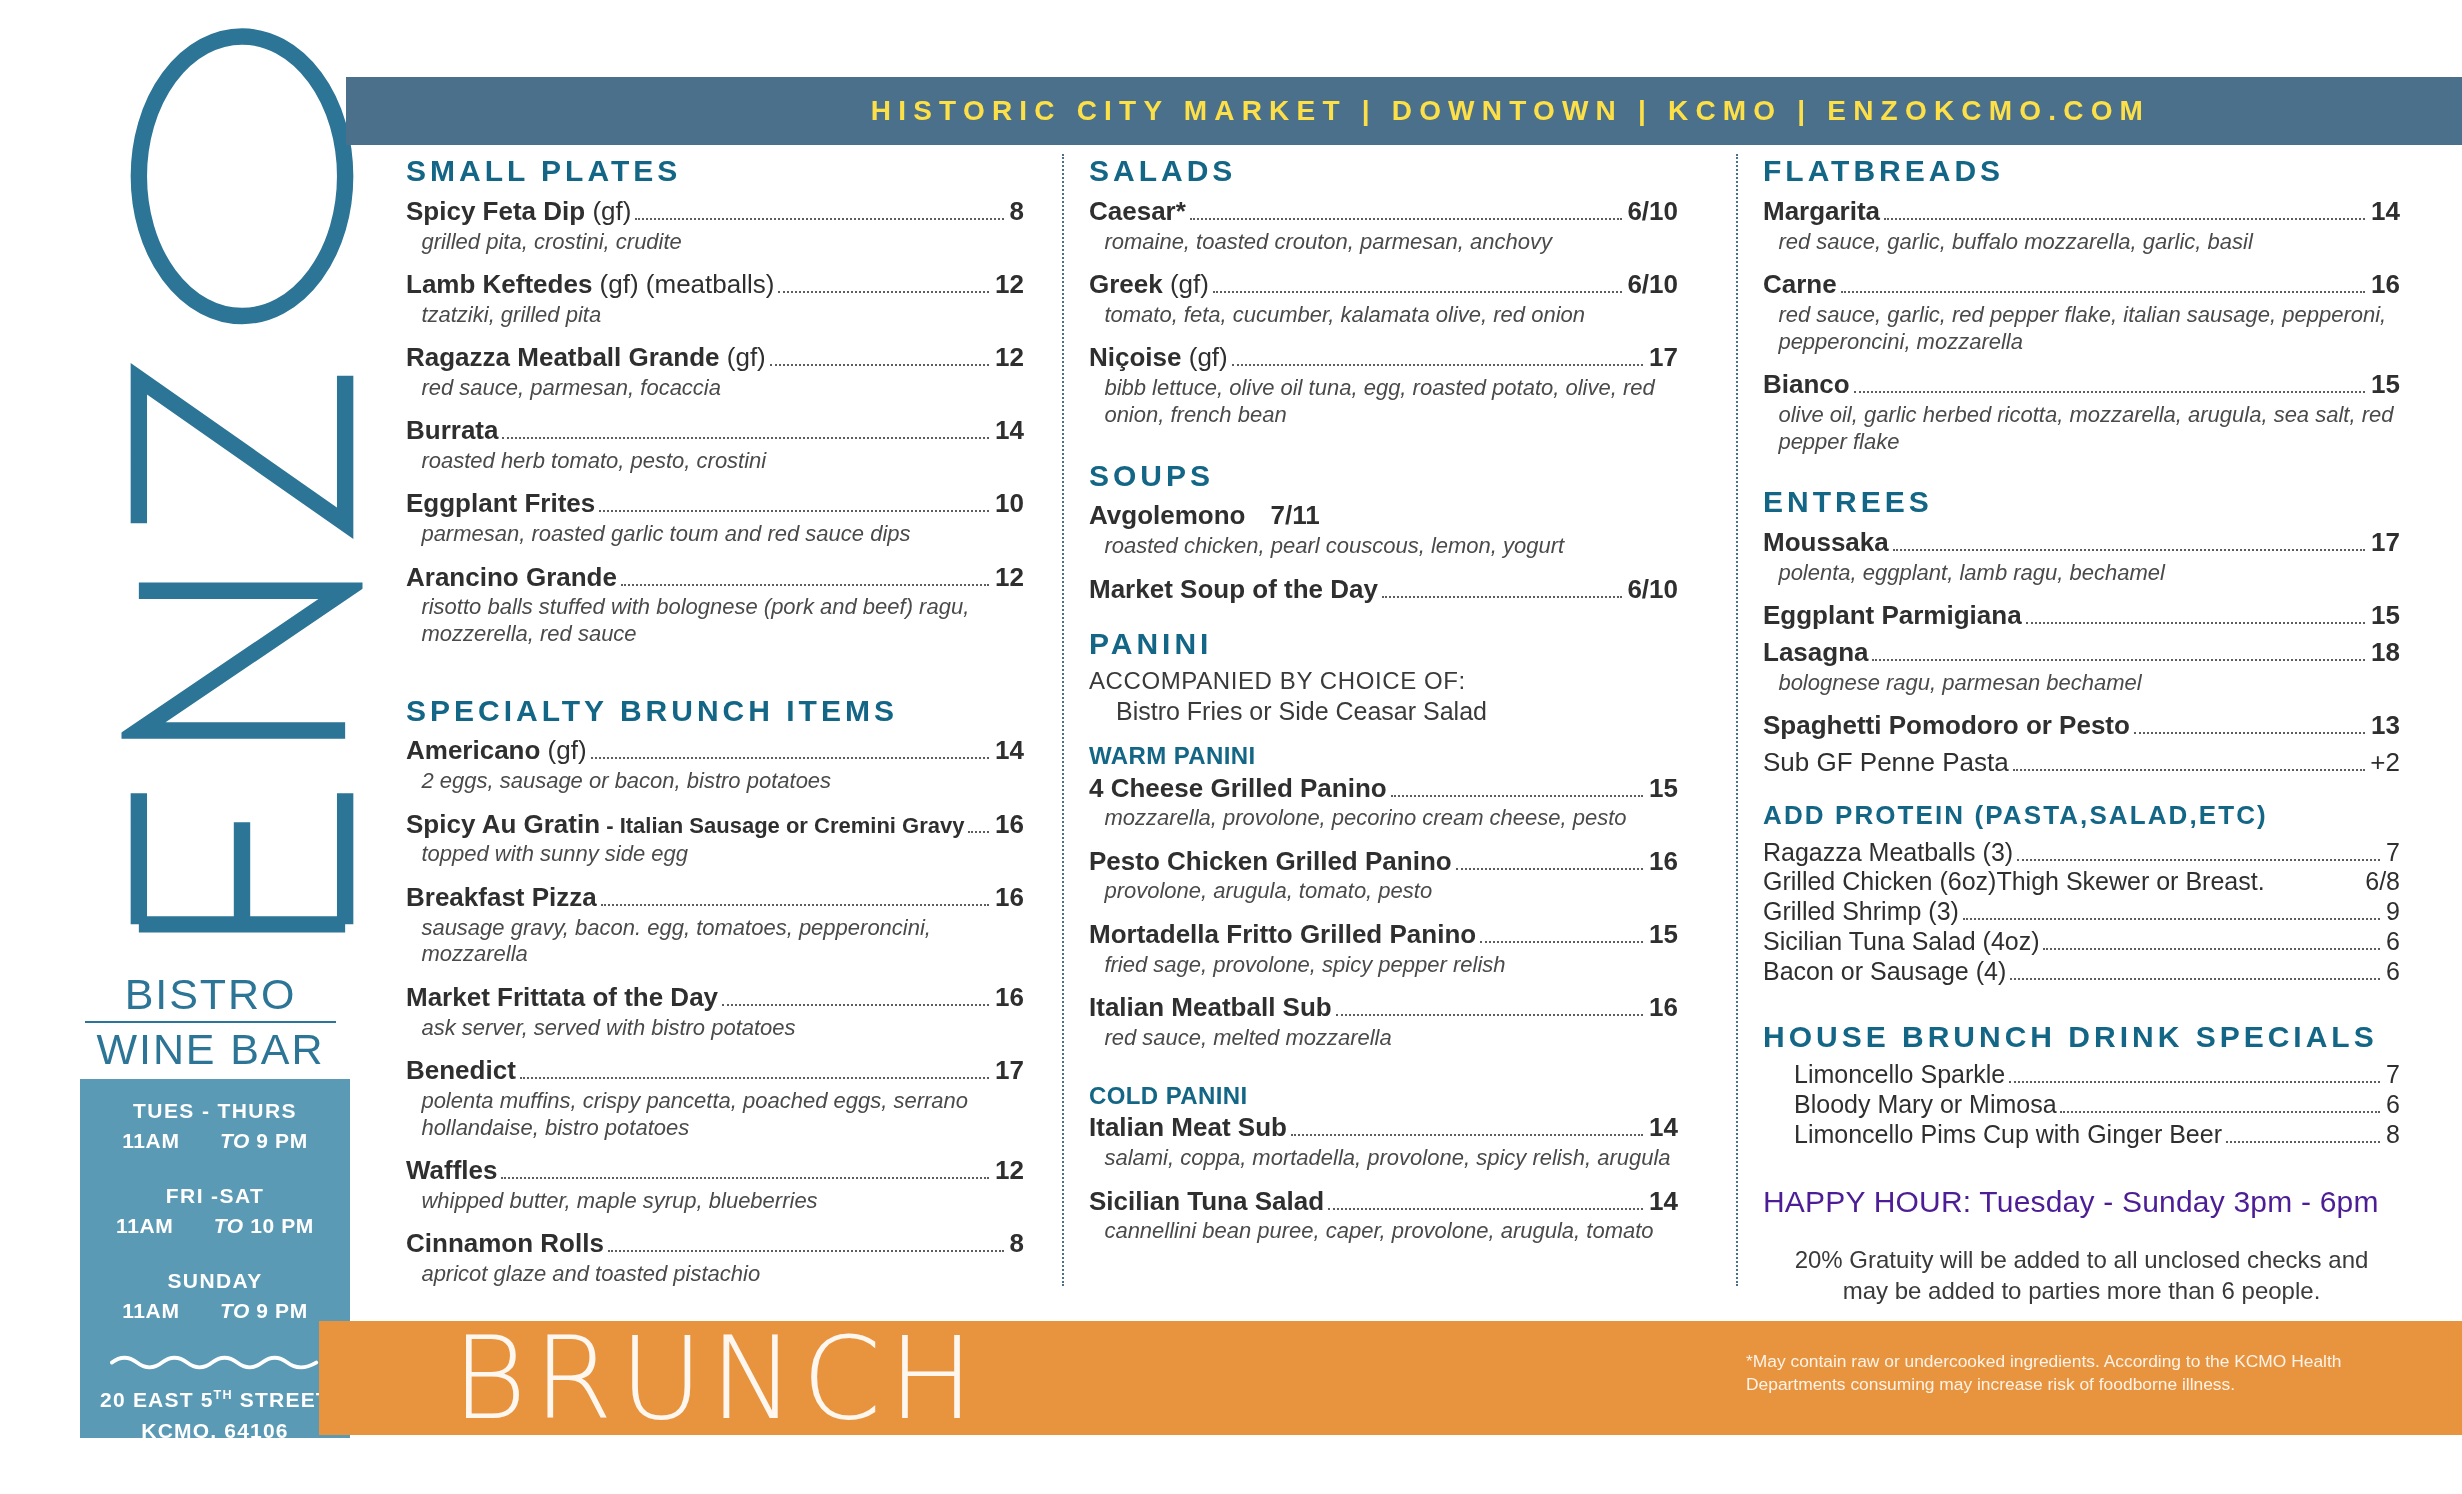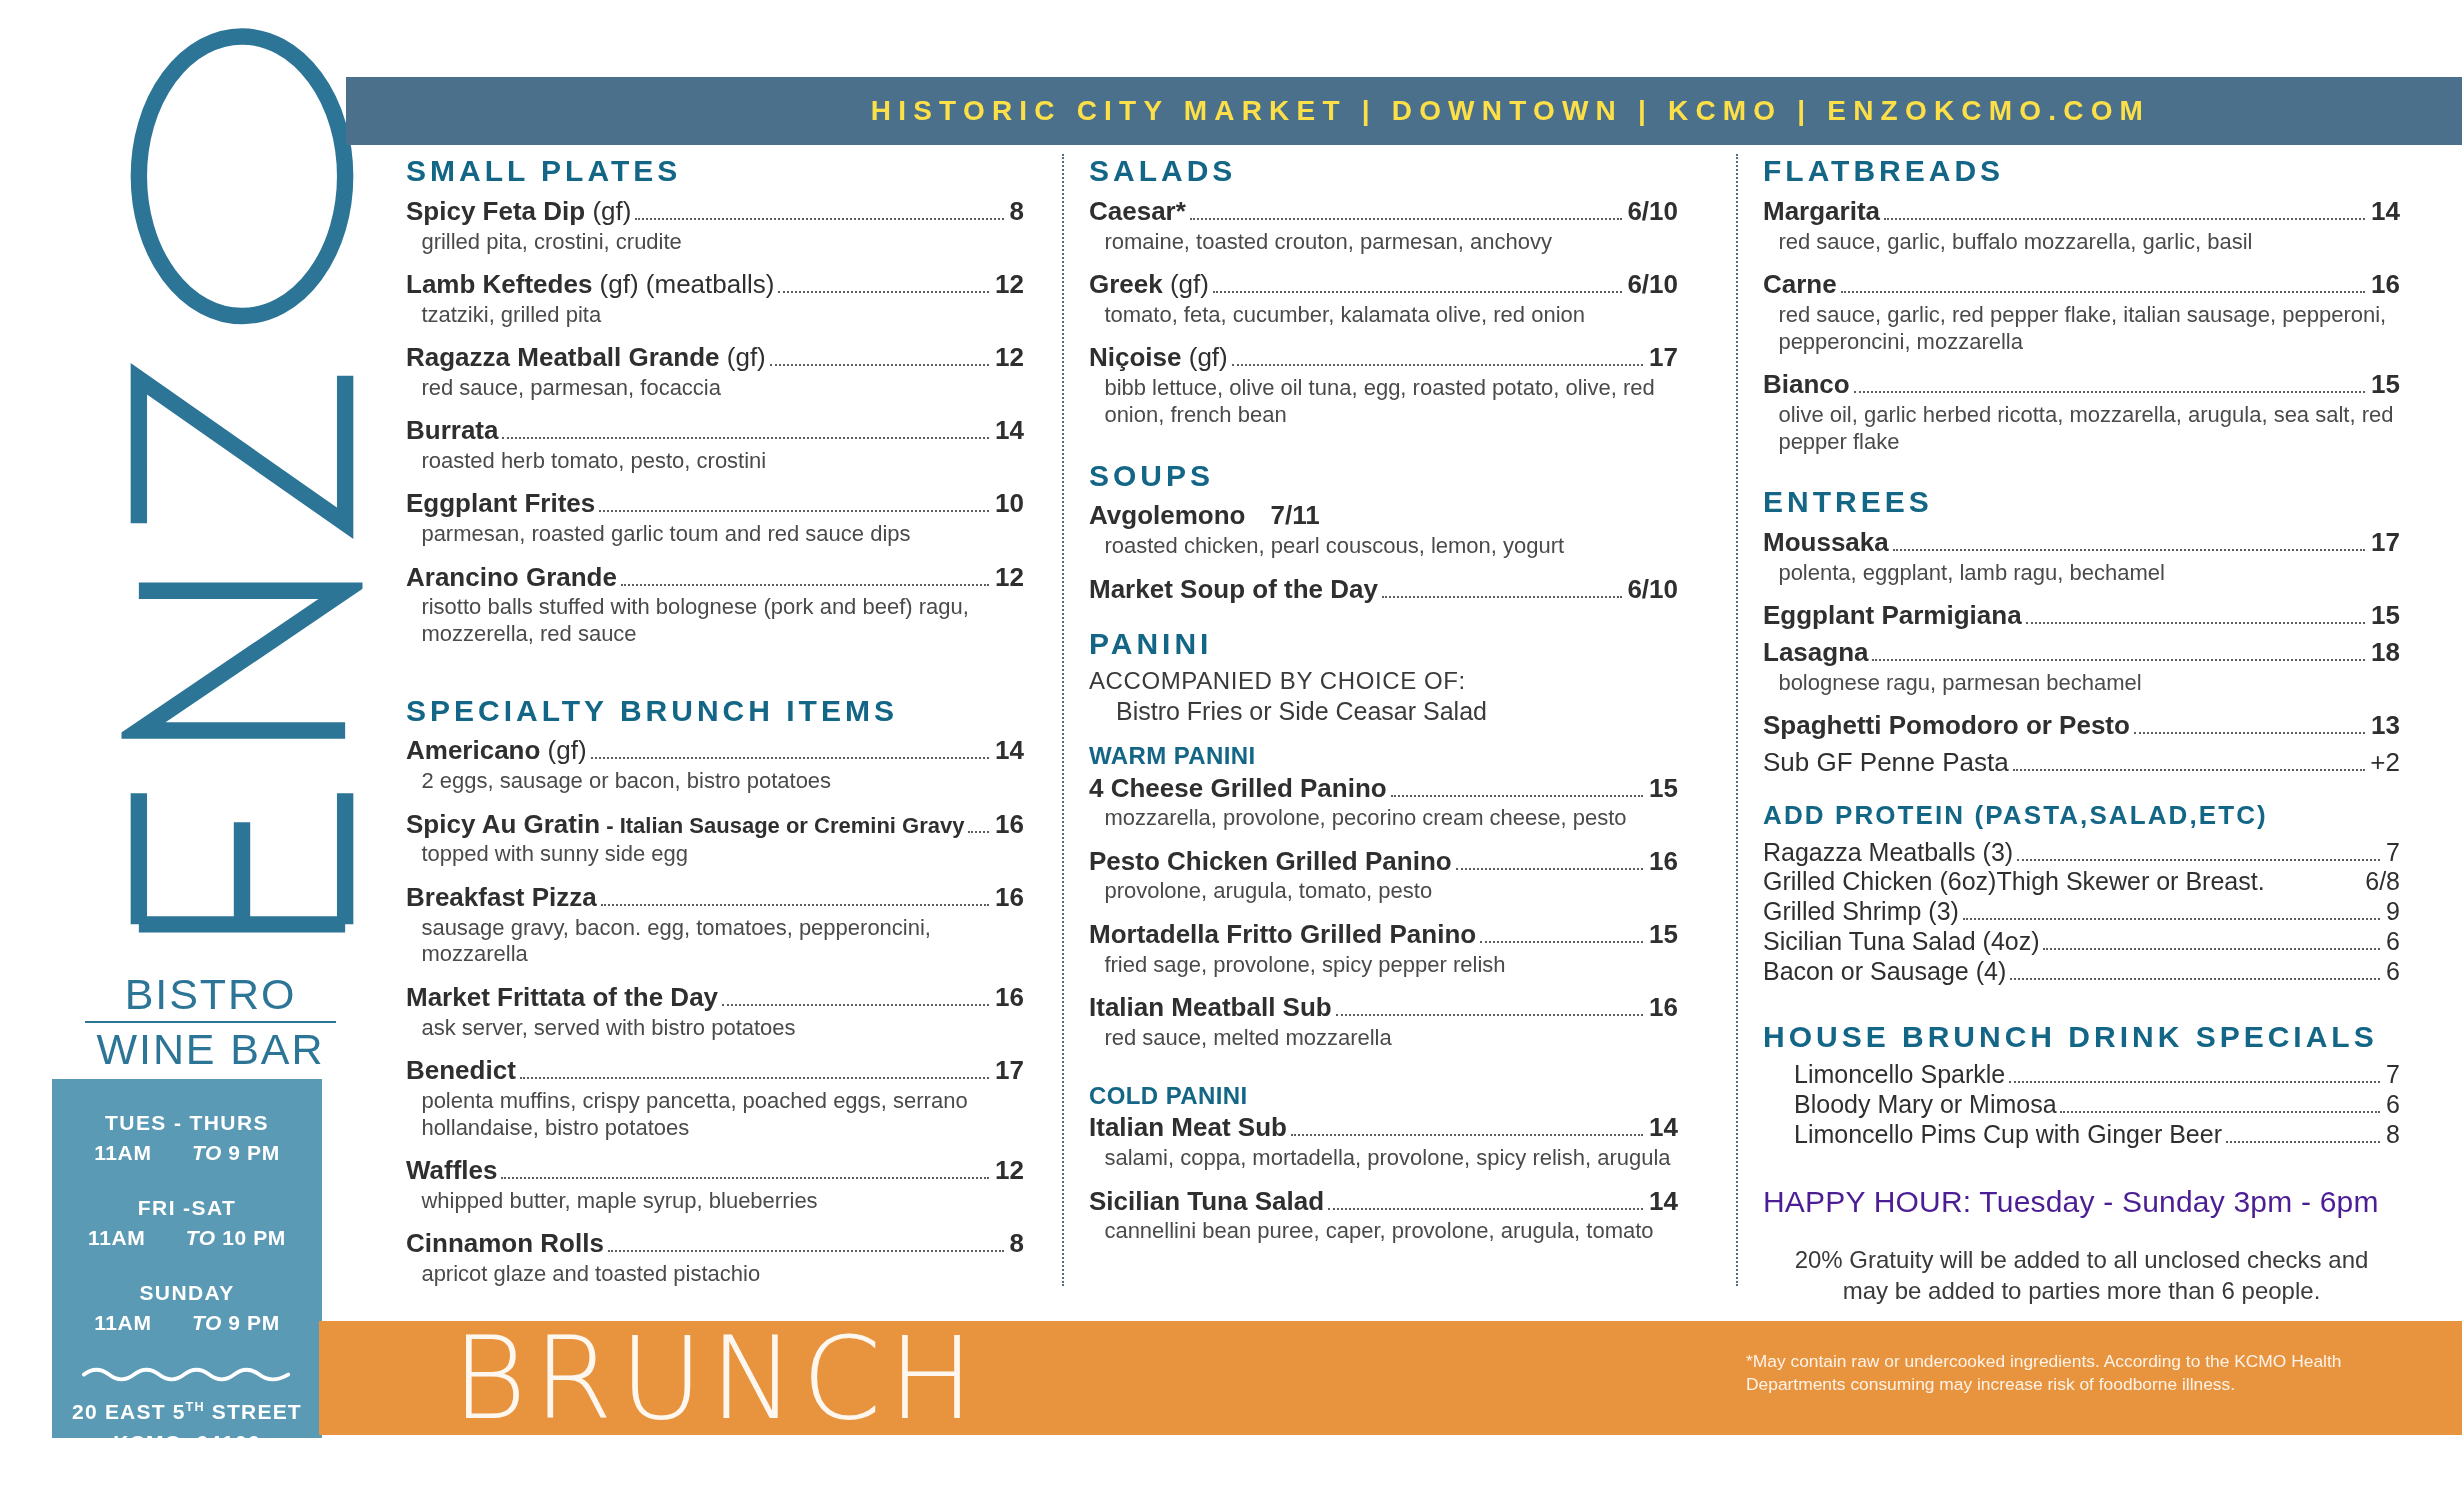--- a/index.html
+++ b/index.html
@@ -39,26 +39,26 @@
     letter-spacing:1.9px;
     line-height:1.12;
     font-weight:400;
   }
   #logo-sub .rule {
     height:1.9px; background:#2C7596; margin:2.9px 0 1.9px 0;
   }
 
   #hours-box {
     position:absolute;
-    left:52px; top:1079px;
+    left:80px; top:1079px;
     width:270px; height:359px;
     background:#5B9AB5;
     color:#ffffff;
     text-align:center;
-    padding-top:29px;
+    padding-top:17px;
   }
   .hours-group { margin-bottom:24px; }
   .hours-day {
     font-size:21px; font-weight:bold; letter-spacing:1.4px; line-height:1.45;
   }
   .hours-time {
     font-size:21px; font-weight:bold; letter-spacing:0.6px; line-height:1.45;
   }
   .hours-time .to { font-style:italic; font-weight:bold;margin-left:34px; }
   #wave { margin:5.8px auto 15.4px auto; width:210px; height:19.3px; display:block; }
@@ -142,20 +142,21 @@
     margin:0 3.9px 5.8px 3.9px;
     min-width:11.6px;
     height:1px;
   }
   .item-price { font-weight:bold; padding-left:1.9px; }
   .item-desc {
     font-size:22px;
     color:#4a4a4a;
     line-height:1.22;
     margin:1px 0 12.6px 15.4px;
+    font-style:italic;
   }
   .item-row.inline .item-price { padding-left:25px; }
 
   
   .compact .item-row { font-size:25px; line-height:1.18; }
   .compact .item-name { font-weight:normal; }
   .compact .item-price { font-weight:normal; }
   .compact .item { margin-bottom:0; }
   .compact .dots { margin-bottom:6.8px; }
 

